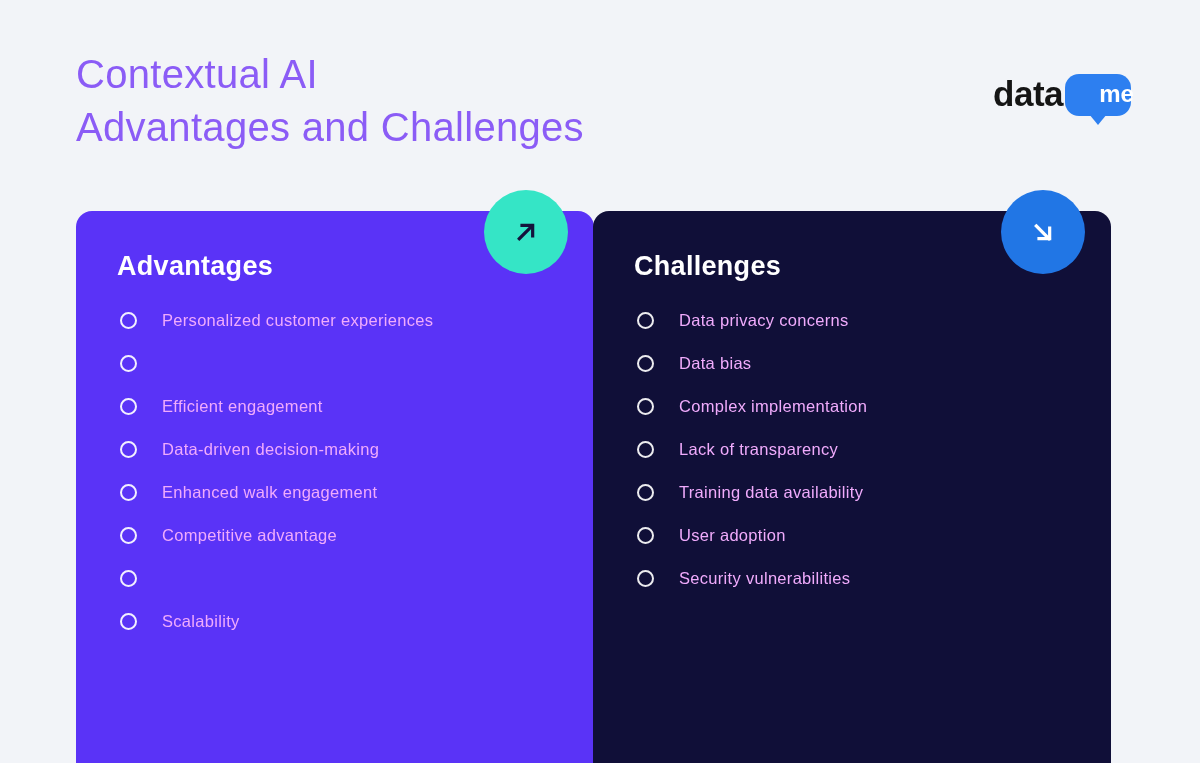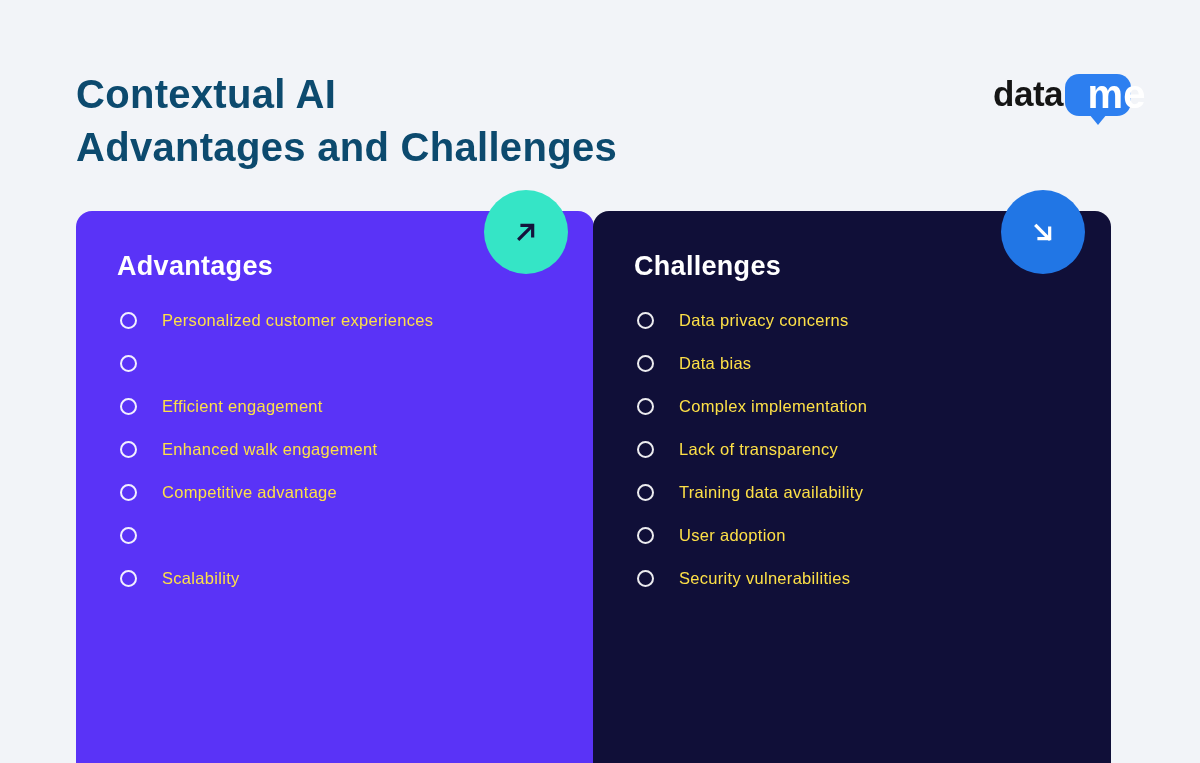--- a/index.html
+++ b/index.html
@@ -11,25 +11,25 @@
     width: 1200px;
     height: 763px;
     background: #F2F4F8;
     overflow: hidden;
   }
 
   
   .title {
     position: absolute;
     left: 76px;
-    top: 68px;
+    top: 48px;
     font-size: 40px;
     line-height: 53px;
-    font-weight: 700;
-    color: #0c4a6e;
+    font-weight: 400;
+    color: #8b5cf6;
     letter-spacing: 0.3px;
   }
 
   .logo {
     position: absolute;
     top: 72px;
     right: 69px;
     display: flex;
     align-items: center;
     height: 46px;
@@ -57,21 +57,21 @@
     content: "";
     position: absolute;
     bottom: -9px;
     left: 24px;
     width: 0; height: 0;
     border-left: 9px solid transparent;
     border-right: 9px solid transparent;
     border-top: 11px solid #2D7FF0;
   }
   .logo-me {
-    font-size: 40px;
+    font-size: 24px;
     font-weight: 700;
     color: #FFFFFF;
     line-height: 1;
     padding-bottom: 3px;
     margin-left: 37px;
   }
 
   
   .card {
     position: absolute;
@@ -121,21 +121,21 @@
     width: 17px;
     height: 17px;
     border: 2px solid rgba(255,255,255,0.92);
     border-radius: 50%;
     margin-right: 25px;
   }
   .row-text {
     font-size: 16.5px;
     font-weight: 400;
     letter-spacing: 0.3px;
-    color: #fde047;
+    color: #f0abfc;
   }
 </style>
 </head>
 <body>
 
 <div class="page">
 
   <div class="title">
     <div>Contextual AI</div>
     <div>Advantages and Challenges</div>
@@ -163,20 +163,24 @@
       </div>
       <div class="row">
         <span class="bullet"></span>
       </div>
       <div class="row">
         <span class="bullet"></span>
         <span class="row-text">Efficient engagement</span>
       </div>
       <div class="row">
         <span class="bullet"></span>
+        <span class="row-text">Data-driven decision-making</span>
+      </div>
+      <div class="row">
+        <span class="bullet"></span>
         <span class="row-text">Enhanced walk engagement</span>
       </div>
       <div class="row">
         <span class="bullet"></span>
         <span class="row-text">Competitive advantage</span>
       </div>
       <div class="row">
         <span class="bullet"></span>
       </div>
       <div class="row">

